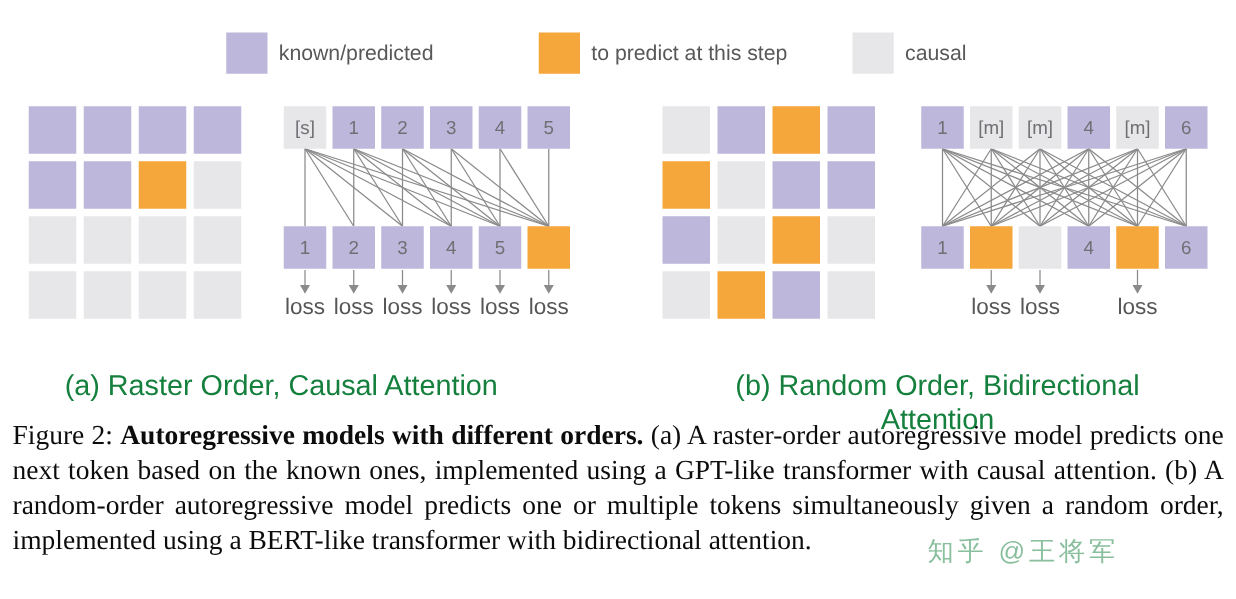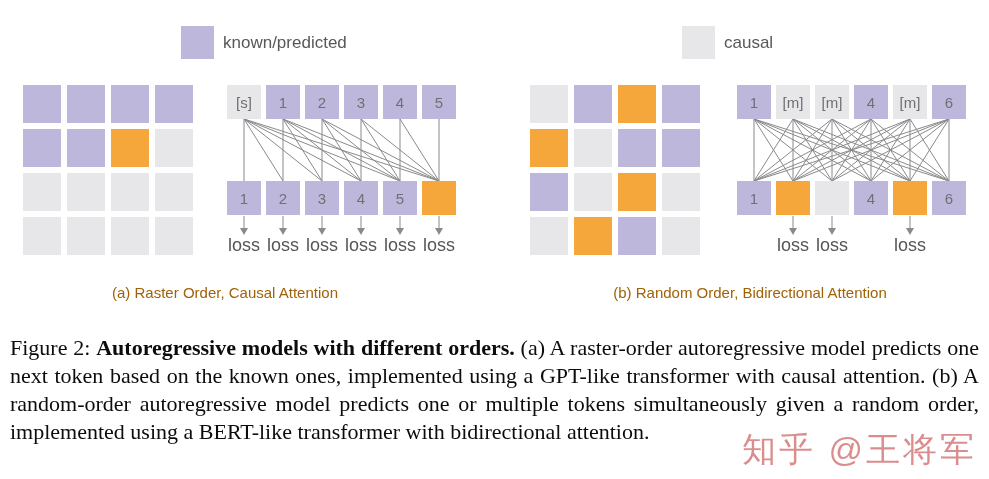--- a/index.html
+++ b/index.html
@@ -20,39 +20,43 @@
   
   .diagram{position:absolute;top:85px;width:229px;height:175px;}
   #diagram-a{left:227px;}
   #diagram-b{left:737px;}
   .token{position:absolute;width:34px;height:34px;display:flex;align-items:center;
          justify-content:center;font-size:15px;color:#6f6f74;}
   .lines{position:absolute;left:0;top:34px;}
   .arrows{position:absolute;left:0;top:131px;}
   .loss{position:absolute;top:150px;transform:translateX(-50%);font-size:18px;color:#565656;}
   
-  .subcaption{position:absolute;top:284px;font-size:15px;color:#a16207;text-align:center;}
+  .subcaption{position:absolute;top:295px;font-size:23px;color:#15803d;text-align:center;}
   .subcaption.a{left:40px;width:370px;}
   .subcaption.b{left:560px;width:380px;}
   
   .caption{position:absolute;left:10px;top:334px;width:969px;margin:0;
            font-family:"Liberation Serif",serif;font-size:22px;line-height:28px;
            text-align:justify;color:#0c0c0c;}
   
-  .watermark{position:absolute;left:742px;top:427px;font-size:34px;color:#b91c1c;
+  .watermark{position:absolute;left:742px;top:427px;font-size:21px;color:#15803d;
              opacity:.5;letter-spacing:3px;white-space:nowrap;z-index:5;}
 </style>
 </head>
 <body>
 
 <div class="stage" style="--known: #bdb8db; --predict: #f6a73b; --unknown: #e7e7e9;">
 
   <div class="legend-item" style="left:181px">
     <span class="swatch known"></span>
     <span class="legend-label">known/predicted</span>
+  </div>
+  <div class="legend-item" style="left:431px">
+    <span class="swatch predict"></span>
+    <span class="legend-label">to predict at this step</span>
   </div>
   <div class="legend-item" style="left:682px">
     <span class="swatch unknown"></span>
     <span class="legend-label">causal</span>
   </div>
 
   <div id="grid-a" class="grid">
       <div class="cell known"></div>
       <div class="cell known"></div>
       <div class="cell known"></div>

